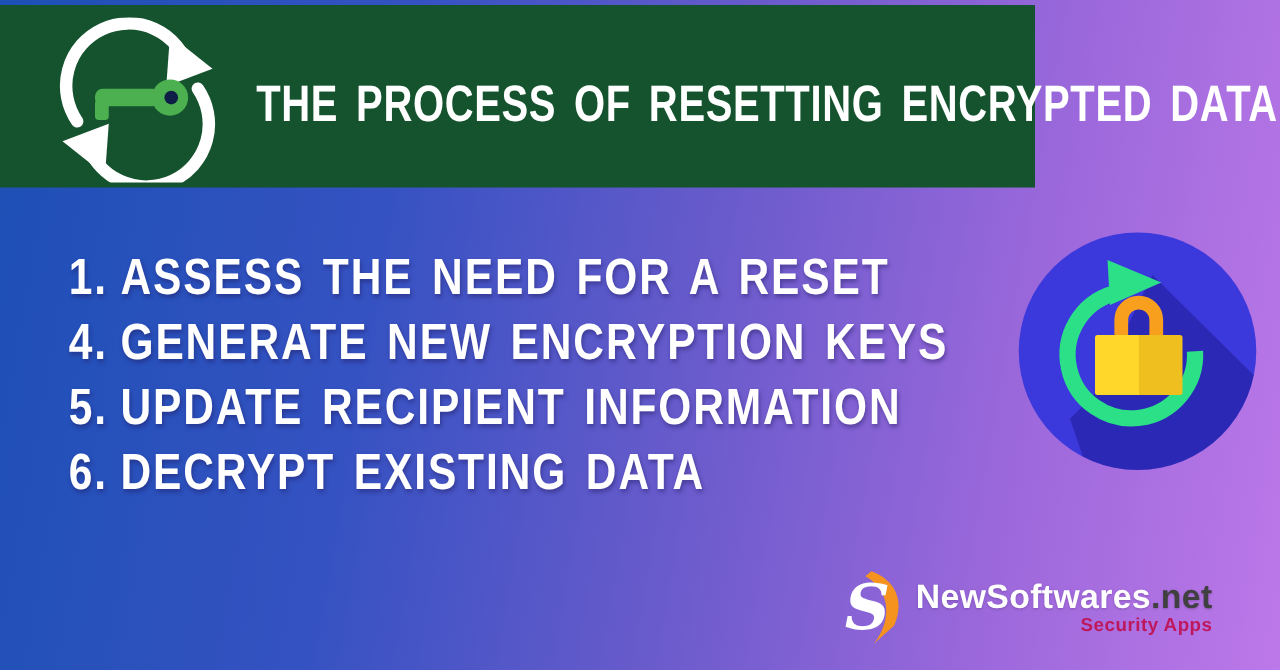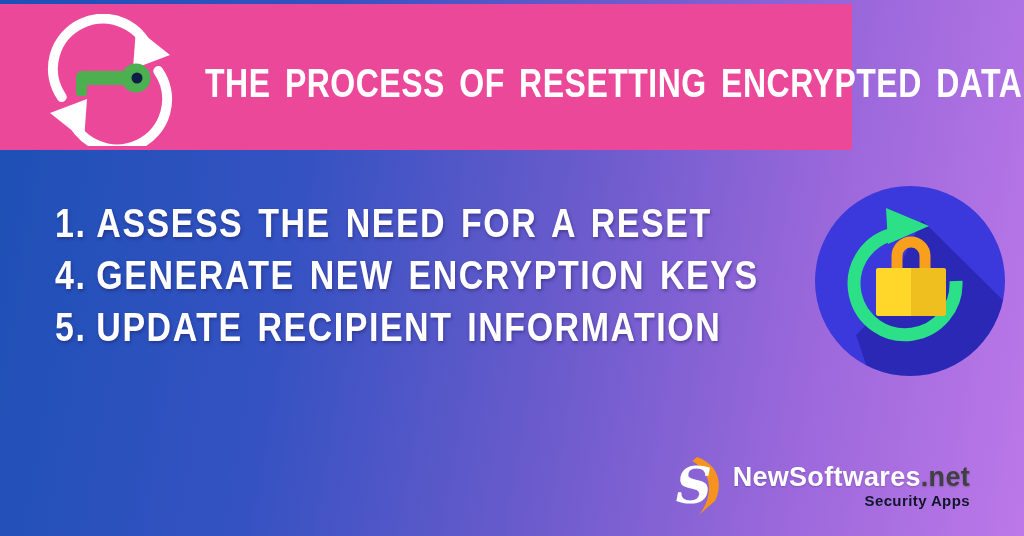--- a/index.html
+++ b/index.html
@@ -3,22 +3,21 @@
 <meta charset="utf-8">
 <style>
   html,body{margin:0;padding:0;}
   body{
     width:1024px;height:536px;position:relative;overflow:hidden;
     font-family:"Liberation Sans",sans-serif;
     background:linear-gradient(100deg,#1C50B5 0%,#3552C2 30%,#6A5BCC 55%,#9B68DB 78%,#BC78E8 100%);
   }
   .header-bar{
     position:absolute;left:0;top:4px;width:828px;height:146px;
-    background:#ec4899;
-    padding-left:24px;
+    background:#14532d;
   }
   .header-icon{position:absolute;left:38px;top:10px;width:150px;height:132px;}
   .page-title{
     position:absolute;left:205px;top:52px;height:54px;line-height:54px;
     color:#FFFFFF;font-size:32px;font-weight:800;letter-spacing:0.5px;word-spacing:5px;
     white-space:nowrap;
   }
   .page-title .stretch{display:inline-block;transform:scaleY(1.28);transform-origin:0 50%;}
   .steps{position:absolute;left:55px;top:181px;margin-top:16px;}
   .step-row{height:52px;line-height:52px;white-space:nowrap;}
@@ -31,21 +30,21 @@
   .illustration{position:absolute;left:810px;top:181px;width:200px;height:200px;}
   .brand{
     position:absolute;right:54px;bottom:19px;
     display:flex;flex-direction:row;align-items:center;gap:7px;
   }
   .brand-mark{width:54px;height:62px;}
   .brand-text{display:flex;flex-direction:column;align-items:flex-end;}
   .brand-name{font-size:27px;font-weight:bold;color:#FFFFFF;line-height:30px;letter-spacing:0.3px;
     text-shadow:0 1px 2px rgba(60,30,90,0.3);}
   .brand-name .tld{color:#404040;}
-  .brand-tagline{font-size:15px;font-weight:bold;color:#0f172a;line-height:18px;letter-spacing:0.4px;}
+  .brand-tagline{font-size:15px;font-weight:bold;color:#be185d;line-height:18px;letter-spacing:0.4px;}
 </style>
 </head>
 <body>
 
 <div class="header-bar">
   <svg class="header-icon" viewBox="0 0 150 132">
 
     <path d="M23.7,83 A50,50 0 1 1 113,41" fill="none" stroke="#FFFFFF" stroke-width="10" stroke-linecap="round"></path>
     <polygon points="98,14 132,41 95,55" fill="#FFFFFF"></polygon>
     <path d="M120.3,57 A50,50 0 1 1 31,99" fill="none" stroke="#FFFFFF" stroke-width="10" stroke-linecap="round"></path>
@@ -58,20 +57,21 @@
   </svg>
   <div class="page-title">
     <span class="stretch">THE PROCESS OF RESETTING ENCRYPTED DATA</span>
   </div>
 </div>
 
 <div class="steps">
   <div class="step-row"><span class="stretch"><span class="step-num">1.</span><span class="step-label">ASSESS THE NEED FOR A RESET</span></span></div>
   <div class="step-row"><span class="stretch"><span class="step-num">4.</span><span class="step-label">GENERATE NEW ENCRYPTION KEYS</span></span></div>
   <div class="step-row"><span class="stretch"><span class="step-num">5.</span><span class="step-label">UPDATE RECIPIENT INFORMATION</span></span></div>
+  <div class="step-row"><span class="stretch"><span class="step-num">6.</span><span class="step-label">DECRYPT EXISTING DATA</span></span></div>
 </div>
 
 <svg class="illustration" viewBox="0 0 200 200">
   <defs>
     <clipPath id="bigCircleClip">
         <circle cx="100" cy="100" r="95"></circle>
       </clipPath>
     <linearGradient id="lockBody" x1="0" y1="0" x2="1" y2="0">
       <stop offset="0.5" stop-color="#FFD72B"></stop>
       <stop offset="0.5" stop-color="#EFBE1F"></stop>

